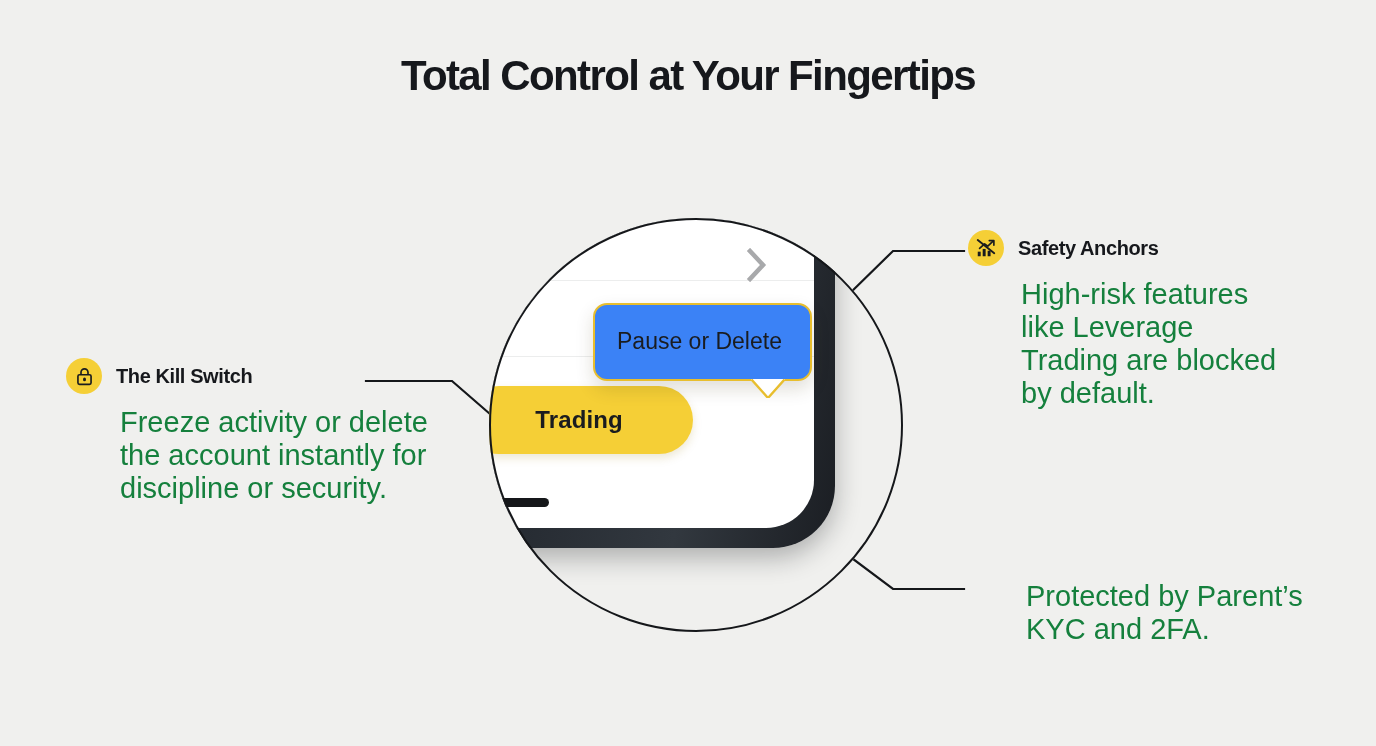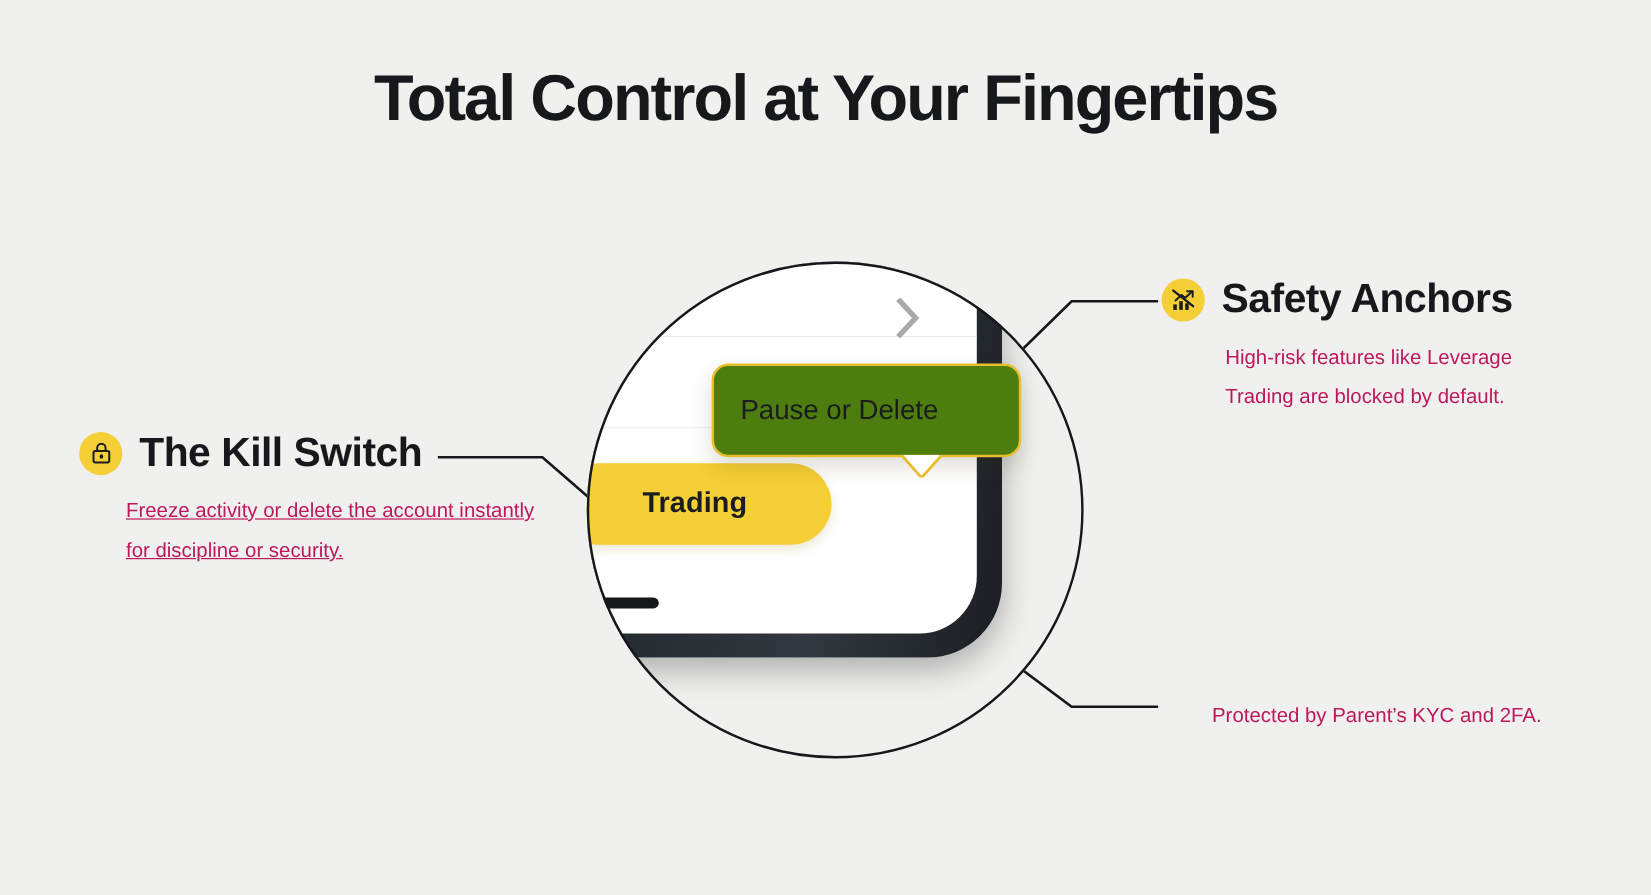--- a/index.html
+++ b/index.html
@@ -21,21 +21,21 @@
     inset: 0;
   }
 
   
   .page-title {
     position: absolute;
     top: 55px;
     left: 0;
     width: 1376px;
     text-align: center;
-    font-size: 54px;
+    font-size: 42px;
     line-height: 1.0;
     font-weight: 700;
     letter-spacing: -1.6px;
     color: #16181c;
     font-family: "Liberation Sans", sans-serif;
   }
 
   
   .connectors {
     position: absolute;
@@ -130,23 +130,23 @@
     height: 9px;
     background: #15171a;
     border-radius: 5px;
   }
 
   
   .tooltip {
     position: absolute;
     left: 593px;
     top: 303px;
-    width: 258px;
+    width: 219px;
     padding: 20px 22px 22px 22px;
-    background: #4d7c0f;
+    background: #3b82f6;
     border: 2.4px solid #e8be2e;
     border-radius: 14px;
     box-shadow: 0 8px 18px rgba(60,50,10,0.16);
     box-sizing: border-box;
     z-index: 6;
   }
   .tooltip-line {
     font-size: 23px;
     line-height: 32px;
     color: #1a1c1f;
@@ -173,53 +173,53 @@
     width: 36px;
     height: 36px;
     border-radius: 50%;
     background: #f5cf36;
     display: flex;
     align-items: center;
     justify-content: center;
     flex: 0 0 auto;
   }
   .label-title {
-    font-size: 34px;
+    font-size: 20px;
     font-weight: 700;
     color: #16181c;
     letter-spacing: -0.4px;
     white-space: nowrap;
   }
   .label-body {
-    font-size: 17px;
+    font-size: 29px;
     line-height: 33px;
-    color: #be185d;
+    color: #15803d;
     margin-top: 12px;
   }
 
   .label-kill {
     left: 66px;
     top: 358px;
     width: 380px;
   }
-  .label-kill .label-body { margin-left: 39px; text-decoration: underline; }
+  .label-kill .label-body { margin-left: 54px; }
 
   .label-safety {
     left: 968px;
     top: 230px;
     width: 330px;
   }
   .label-safety .label-body { margin-left: 53px; }
 
   .label-verified {
     left: 968px;
     top: 568px;
     width: 340px;
   }
-  .label-verified .label-body { margin-left: 42px; }
+  .label-verified .label-body { margin-left: 58px; }
 </style>
 </head>
 <body>
 
 <div class="stage">
 
   <div class="page-title">Total Control at Your Fingertips</div>
 
   <svg class="connectors" width="1376" height="746" viewBox="0 0 1376 746">
 

